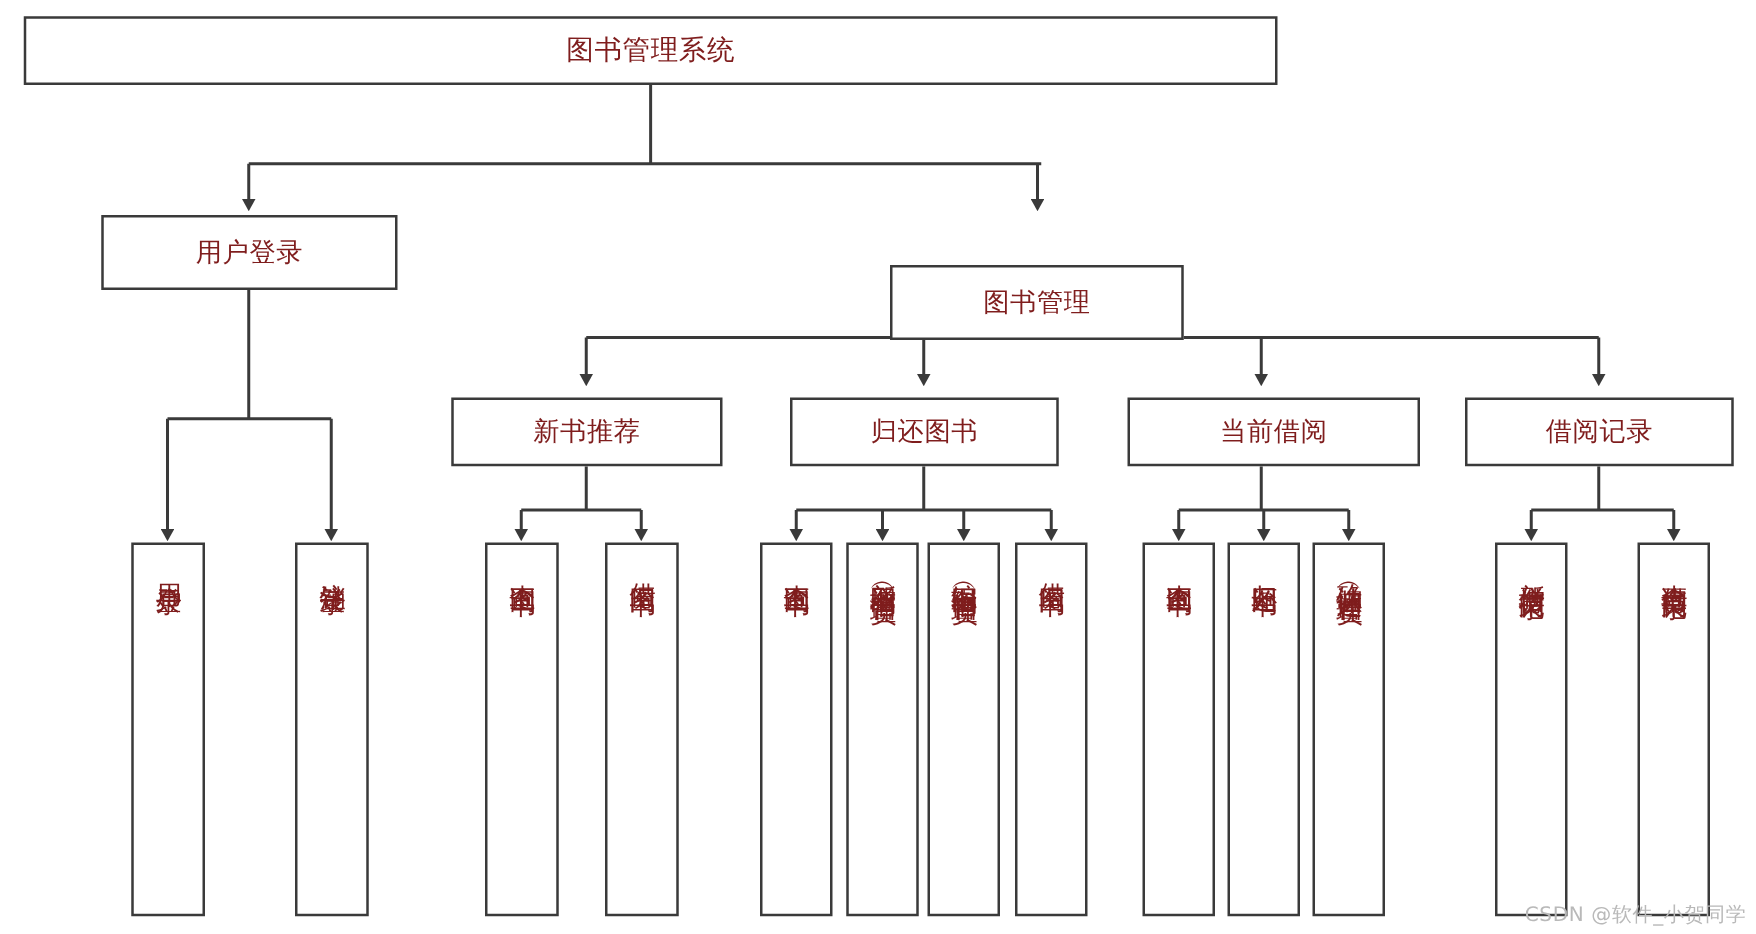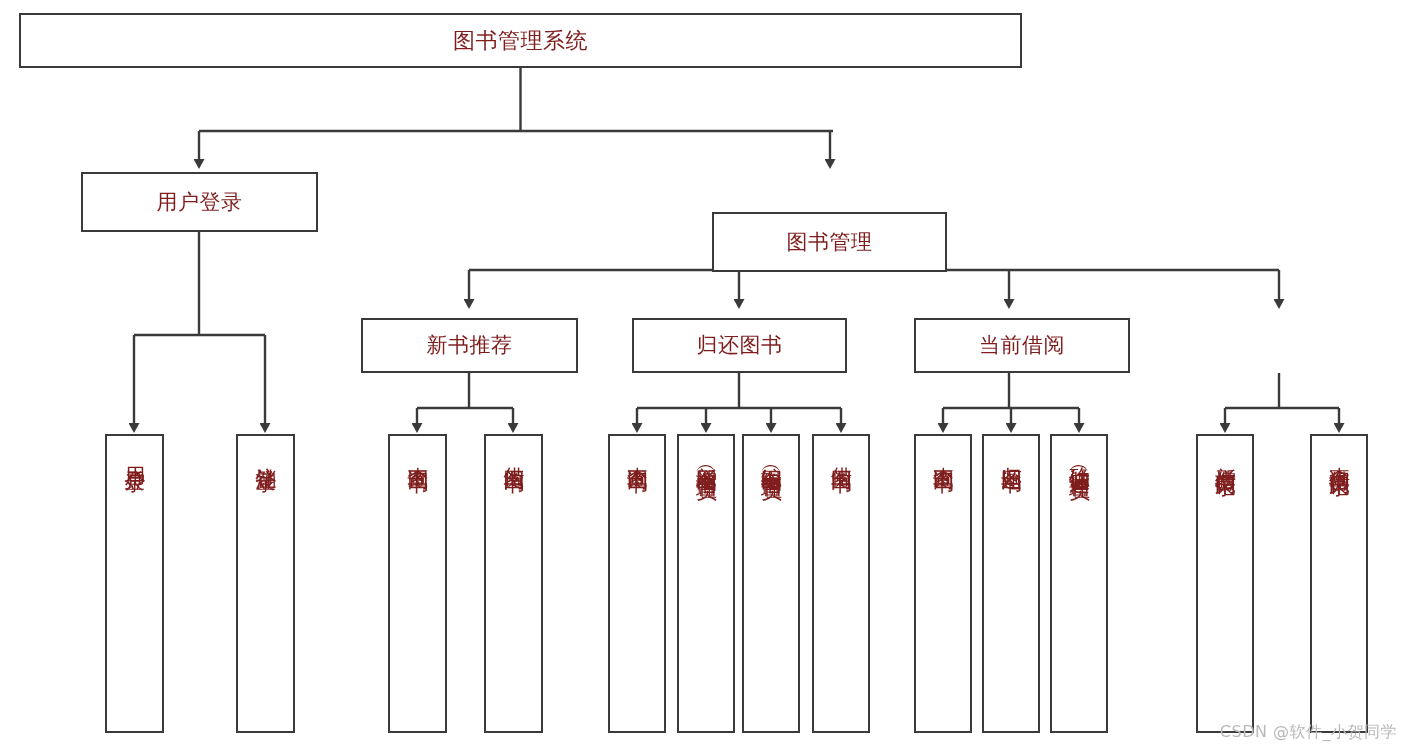--- a/index.html
+++ b/index.html
@@ -141,22 +141,25 @@
   <div class="node horiz" style="left:712px; top:172px; width:235px; height:60px;margin-top:40px;">
     <span class="lbl">图书管理</span>
   </div>
 
   <div class="node horiz" style="left:361px; top:318px; width:217px; height:55px;">
     <span class="lbl">新书推荐</span>
   </div>
   <div class="node horiz" style="left:632px; top:318px; width:215px; height:55px;">
     <span class="lbl">归还图书</span>
   </div>
-  <div class="node horiz" style="left:902px; top:318px; width:216px; height:55px;margin-left:12px;">
+  <div class="node horiz" style="left:902px; top:318px; width:234px; height:55px;">
     <span class="lbl">当前借阅</span>
+  </div>
+  <div class="node horiz" style="left:1172px; top:318px; width:215px; height:55px;">
+    <span class="lbl">借阅记录</span>
   </div>
 
   <div class="node leaf" style="left:105px; top:434px; width:59px; height:299px;">
     <span class="lbl">用户登录</span>
   </div>
   <div class="node leaf" style="left:236px; top:434px; width:59px; height:299px;">
     <span class="lbl">注销登录</span>
   </div>
 
   <div class="node leaf" style="left:388px; top:434px; width:59px; height:299px;">

